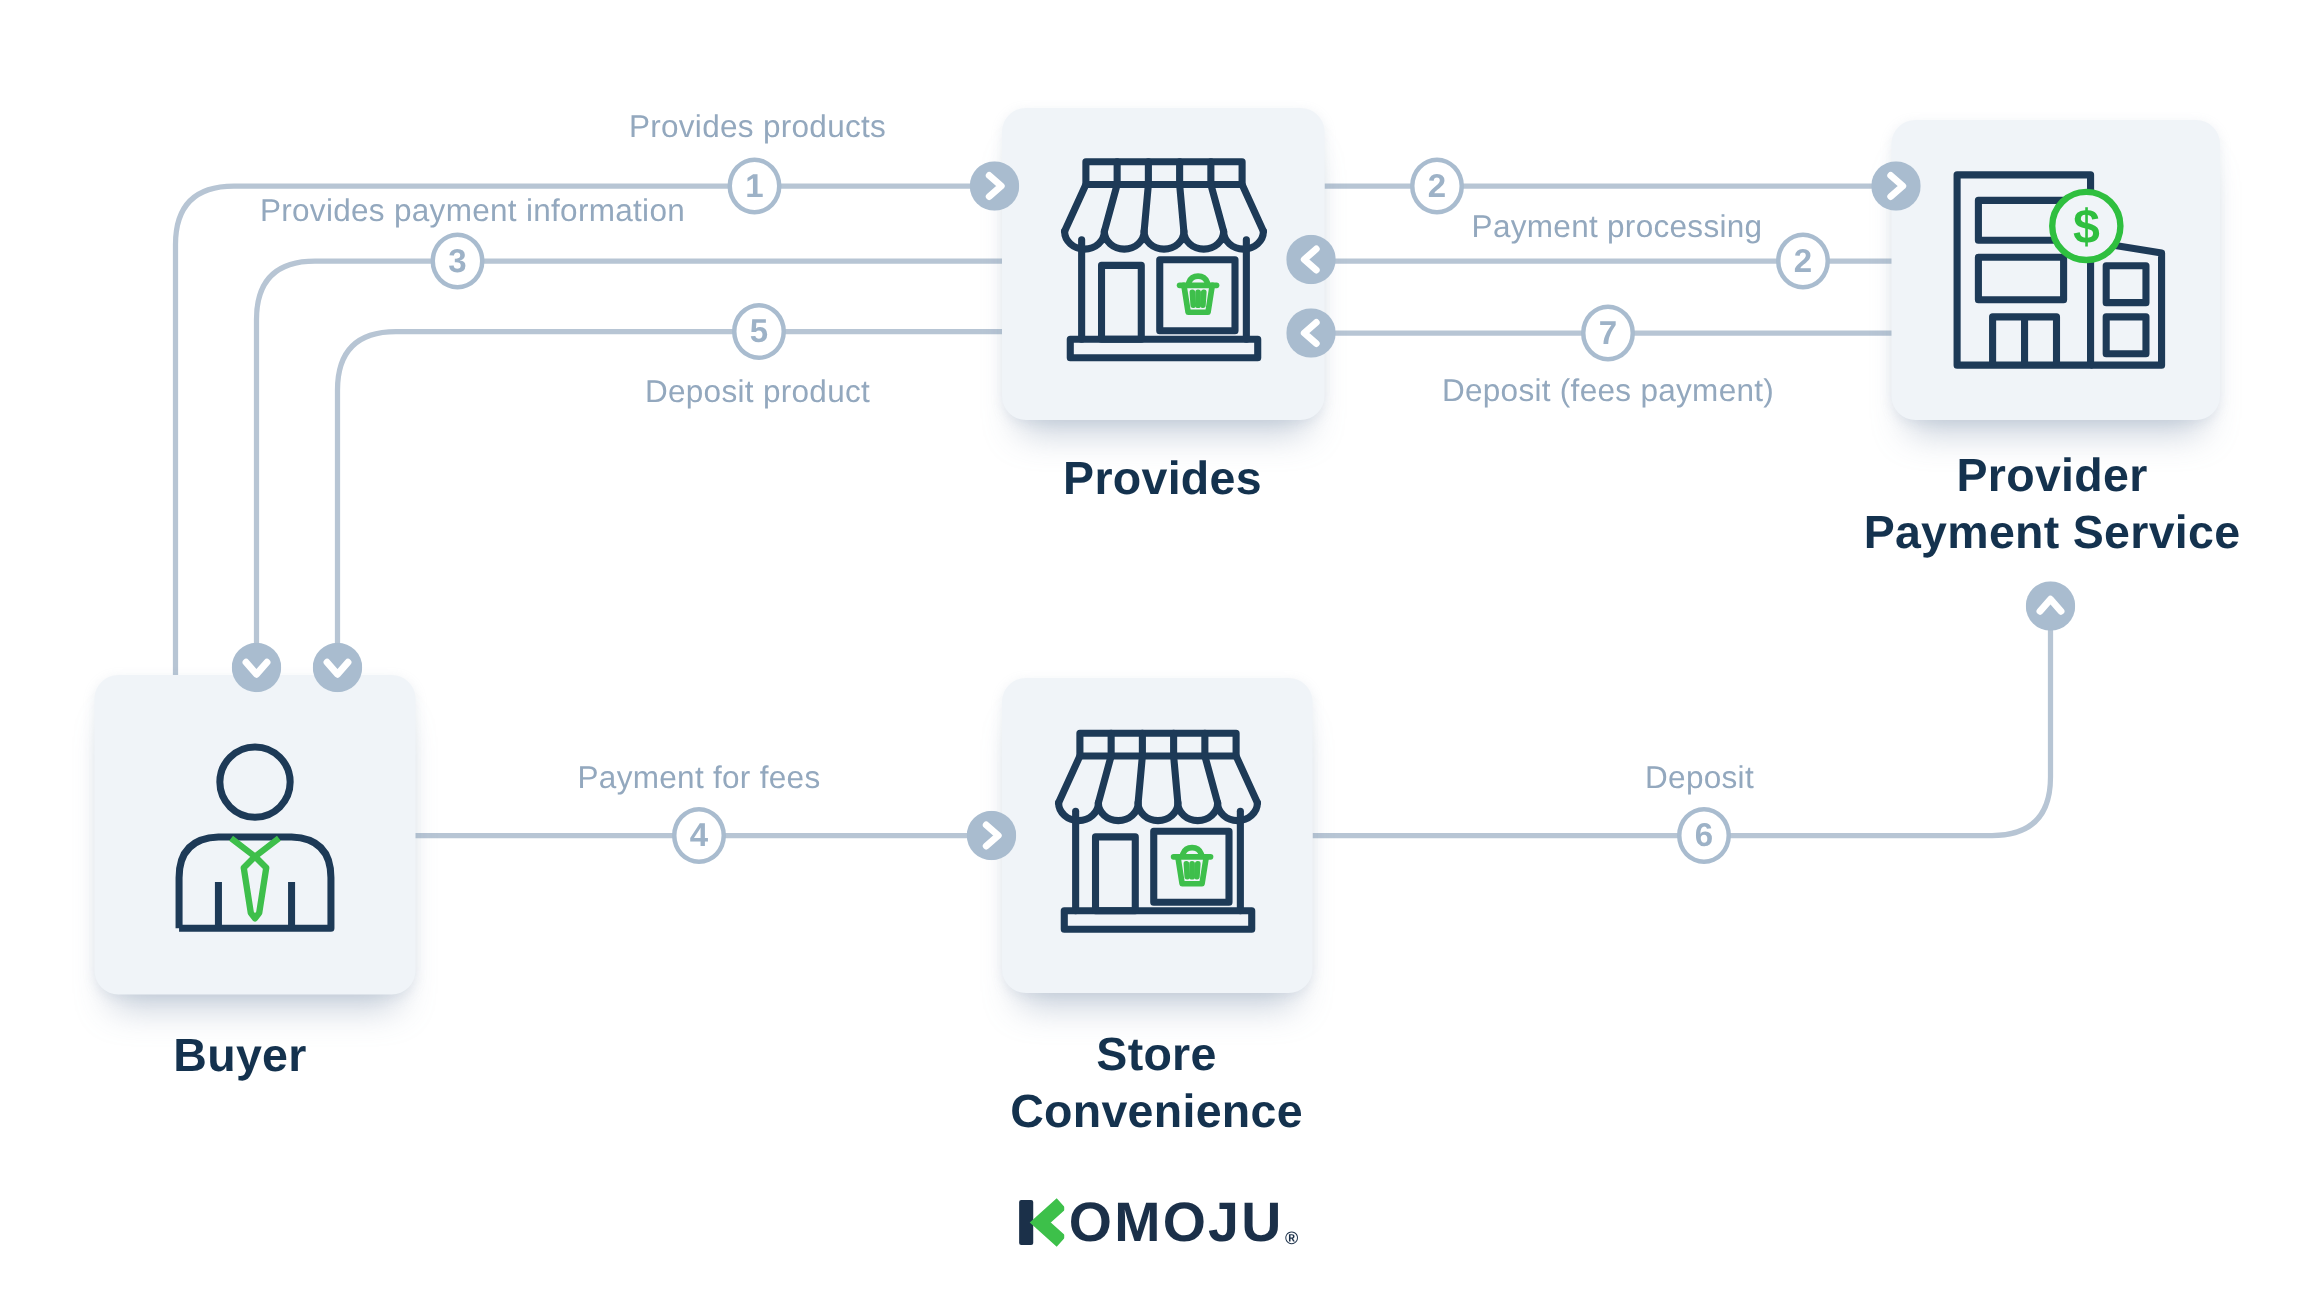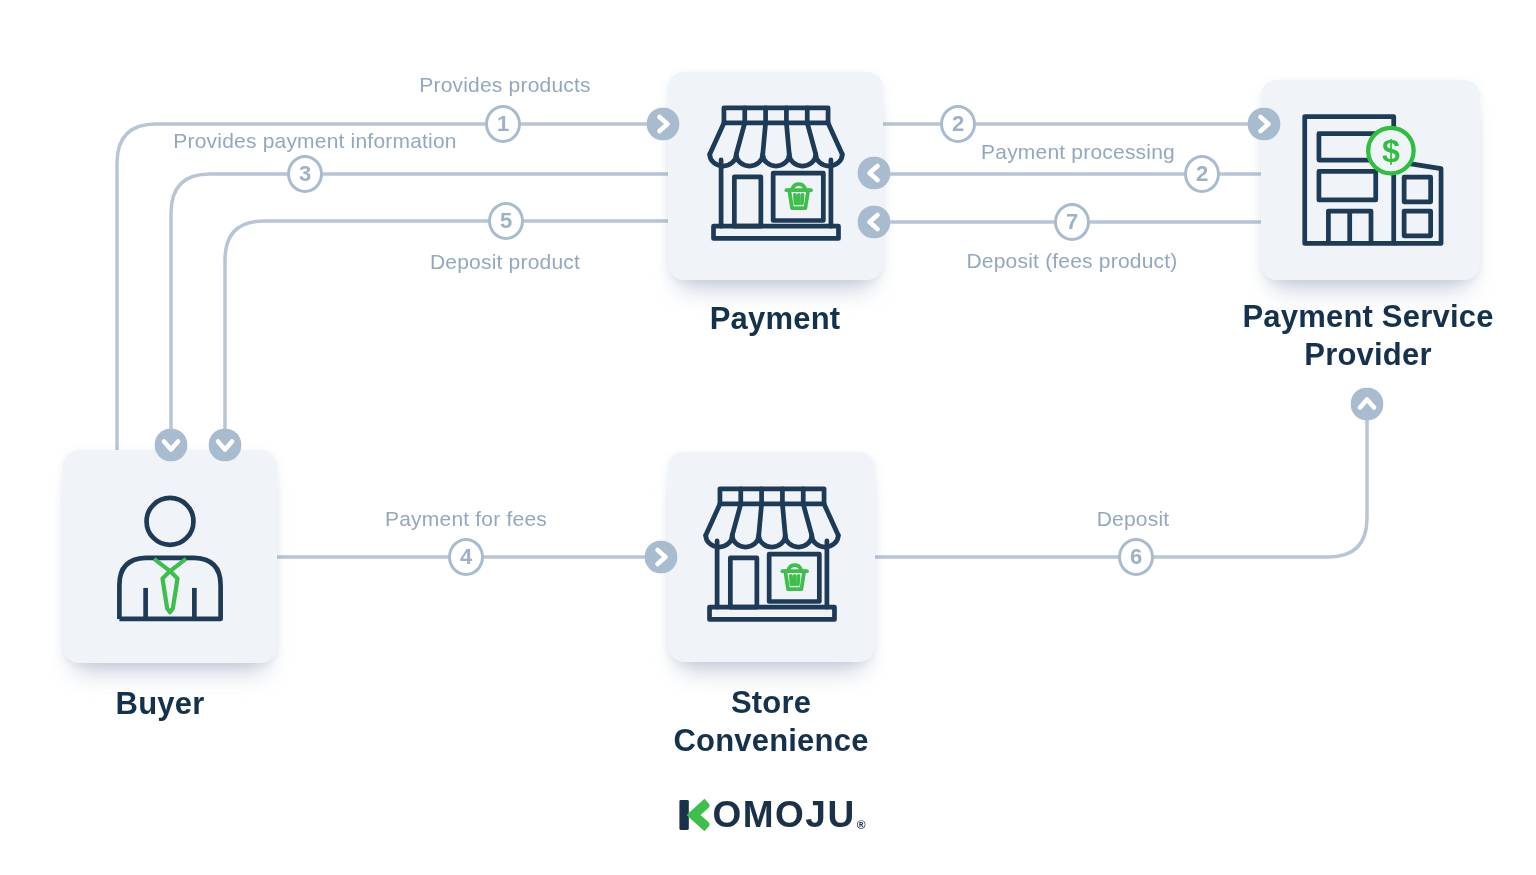--- a/index.html
+++ b/index.html
@@ -154,39 +154,39 @@
         <path d="M91,90 H117"></path>
         <path d="M94,90 L97,109 H111 L114,90"></path>
         <line x1="100" y1="95" x2="100.6" y2="104"></line>
         <line x1="104" y1="95" x2="104" y2="104"></line>
         <line x1="108" y1="95" x2="107.4" y2="104"></line>
       </g>
     </svg>
   </div>
 
   <div class="node-label" style="left:775px;top:300px;">
-    <span>Payment</span>
+    <span>Provides</span>
   </div>
   <div class="node-label" style="left:1368px;top:298px;">
+    <div>Provider</div>
     <div>Payment Service</div>
-    <div>Provider</div>
   </div>
   <div class="node-label" style="left:160px;top:685px;">
     <span>Buyer</span>
   </div>
   <div class="node-label" style="left:771px;top:684px;">
     <div>Store</div>
     <div>Convenience</div>
   </div>
 
   <div class="flow-label" style="left:505px;top:85px;">Provides products</div>
   <div class="flow-label" style="left:303px;top:141px;margin-left:12px;">Provides payment information</div>
   <div class="flow-label" style="left:505px;top:262px;">Deposit product</div>
   <div class="flow-label" style="left:1078px;top:152px;">Payment processing</div>
-  <div class="flow-label" style="left:1072px;top:261px;">Deposit (fees product)</div>
+  <div class="flow-label" style="left:1072px;top:261px;">Deposit (fees payment)</div>
   <div class="flow-label" style="left:466px;top:519px;">Payment for fees</div>
   <div class="flow-label" style="left:1133px;top:519px;">Deposit</div>
 
   <div class="badge" style="left:503px;top:124px;">
       <span>1</span>
     </div>
   <div class="badge" style="left:958px;top:124px;">
       <span>2</span>
     </div>
   <div class="badge" style="left:1202px;top:174px;">

